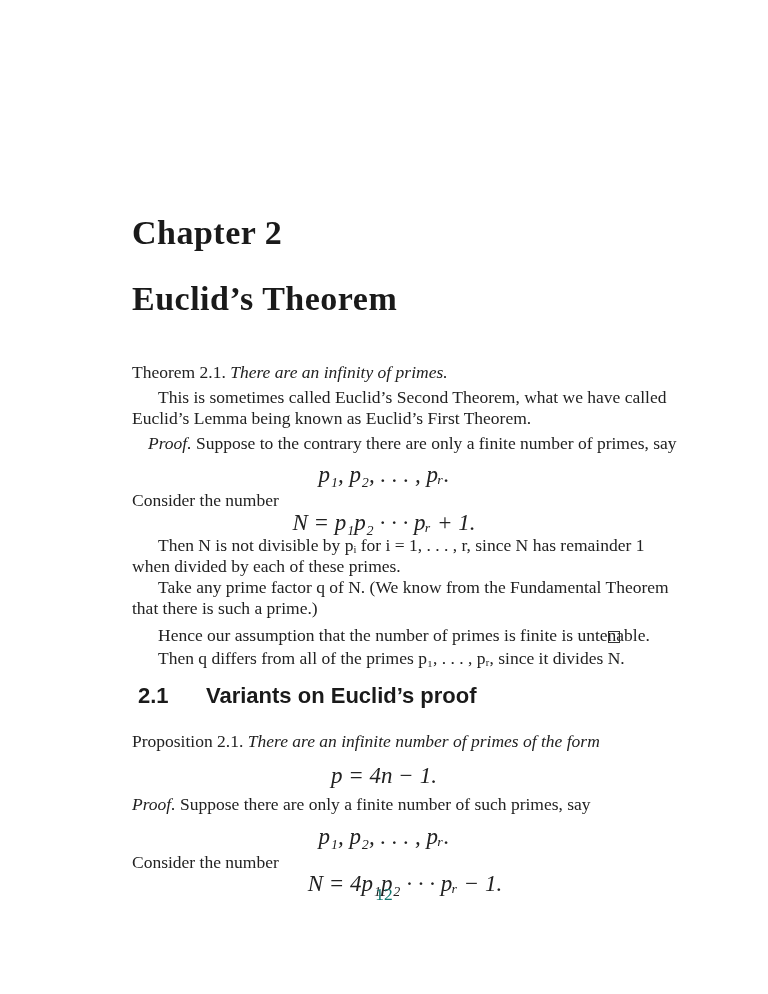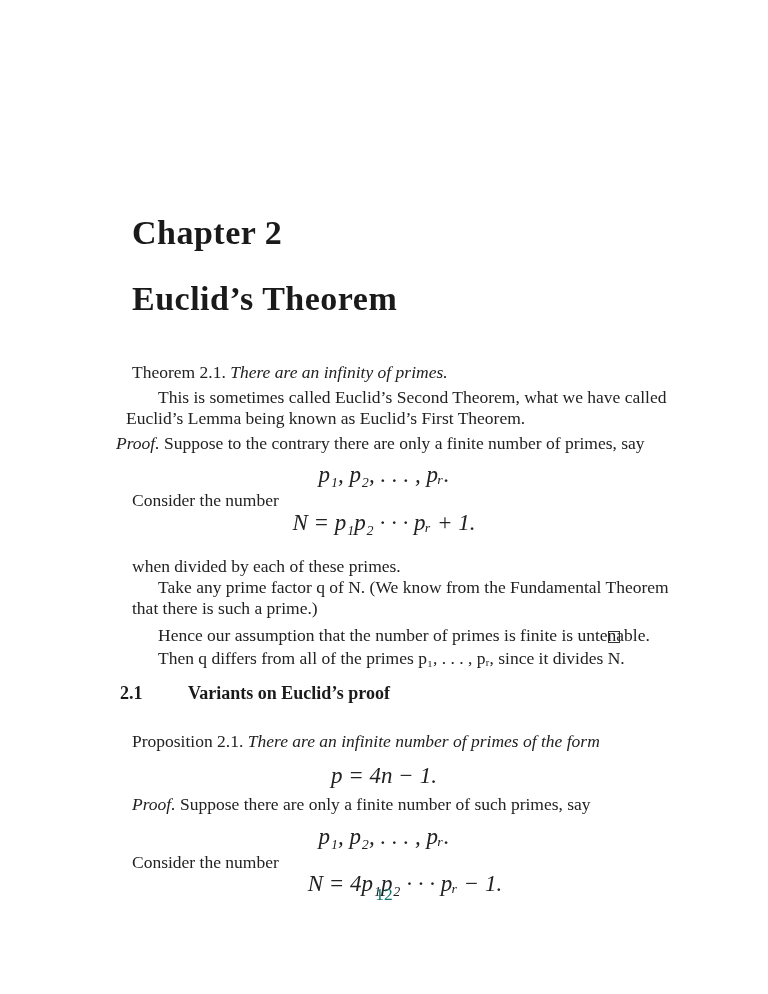--- a/index.html
+++ b/index.html
@@ -6,51 +6,52 @@
   body { width: 768px; height: 994px; position: relative; overflow: hidden;
          font-family: "DejaVu Serif", "Liberation Serif", serif; color: #1a1a1a; }
   .page { position: absolute; left: 0; top: 0; width: 768px; height: 974px; }
   .abs { position: absolute; white-space: nowrap; }
   .chap { left: 132px; font-family: "Liberation Serif", serif; font-weight: bold; font-size: 34px; letter-spacing: 0.5px; }
   .text { font-family: "Liberation Serif", serif; font-size: 17.5px; line-height: 21px; color: #222; }
   .it { font-style: italic; }
   .b { font-weight: normal; }
   .math { font-family: "Liberation Serif", serif; font-style: italic; font-size: 23px; color: #222; }
   .center { left: 0; width: 768px; text-align: center; }
-  .sec { left: 120px; font-family: Liberation Serif, serif; font-weight: bold; font-size: 18px; }
+  .sec { left: 138px; font-family: Liberation Sans, sans-serif; font-weight: bold; font-size: 22px; }
   .sec .num { display: inline-block; width: 68px; }
   .qed { position: absolute; left: 608px; width: 10px; height: 10px; border: 1.2px solid #333; }
   .pagenum { font-family: "Liberation Serif", serif; font-size: 17.5px; color: #0f766e; }
 </style>
 </head>
 <body>
 
 <div class="page">
 
   <div class="abs chap" style="top:214px;">Chapter 2</div>
   <div class="abs chap" style="top:280px;">Euclid’s Theorem</div>
 
   <div class="abs text" style="left:132px; top:362px;">
     <span class="b">Theorem 2.1.</span>
     <span class="it">There are an infinity of primes.</span>
   </div>
 
   <div class="abs text" style="left:158px; top:387px;">This is sometimes called Euclid’s Second Theorem, what we have called</div>
-  <div class="abs text" style="left:126px; top:408px;">Euclid’s Lemma being known as Euclid’s First Theorem.</div>
+  <div class="abs text" style="left:132px; top:408px;">Euclid’s Lemma being known as Euclid’s First Theorem.</div>
 
-  <div class="abs text" style="left:116px; top:433px;">
+  <div class="abs text" style="left:148px; top:433px;">
     <span class="it">Proof.</span>
     <span>Suppose to the contrary there are only a finite number of primes, say</span>
   </div>
 
   <div class="abs math center" style="top:462px;">p₁, p₂, . . . , pᵣ.</div>
 
   <div class="abs text" style="left:132px; top:490px;">Consider the number</div>
   <div class="abs math center" style="top:510px;">N = p₁p₂ · · · pᵣ + 1.</div>
 
+  <div class="abs text" style="left:158px; top:535px;">Then N is not divisible by pᵢ for i = 1, . . . , r, since N has remainder 1</div>
   <div class="abs text" style="left:132px; top:556px;">when divided by each of these primes.</div>
   <div class="abs text" style="left:158px; top:577px;">Take any prime factor q of N. (We know from the Fundamental Theorem</div>
   <div class="abs text" style="left:132px; top:598px;">that there is such a prime.)</div>
   <div class="abs text" style="left:158px; top:603px; top:608px;margin-top:40px;">Then q differs from all of the primes p₁, . . . , pᵣ, since it divides N.</div>
   <div class="abs text" style="left:158px; top:625px;text-align:right;">Hence our assumption that the number of primes is finite is untenable.</div>
   <div class="qed" style="top:631px;"></div>
 
   <div class="abs sec" style="top:683px;">
     <span class="num">2.1</span><span>Variants on Euclid’s proof</span>
   </div>

